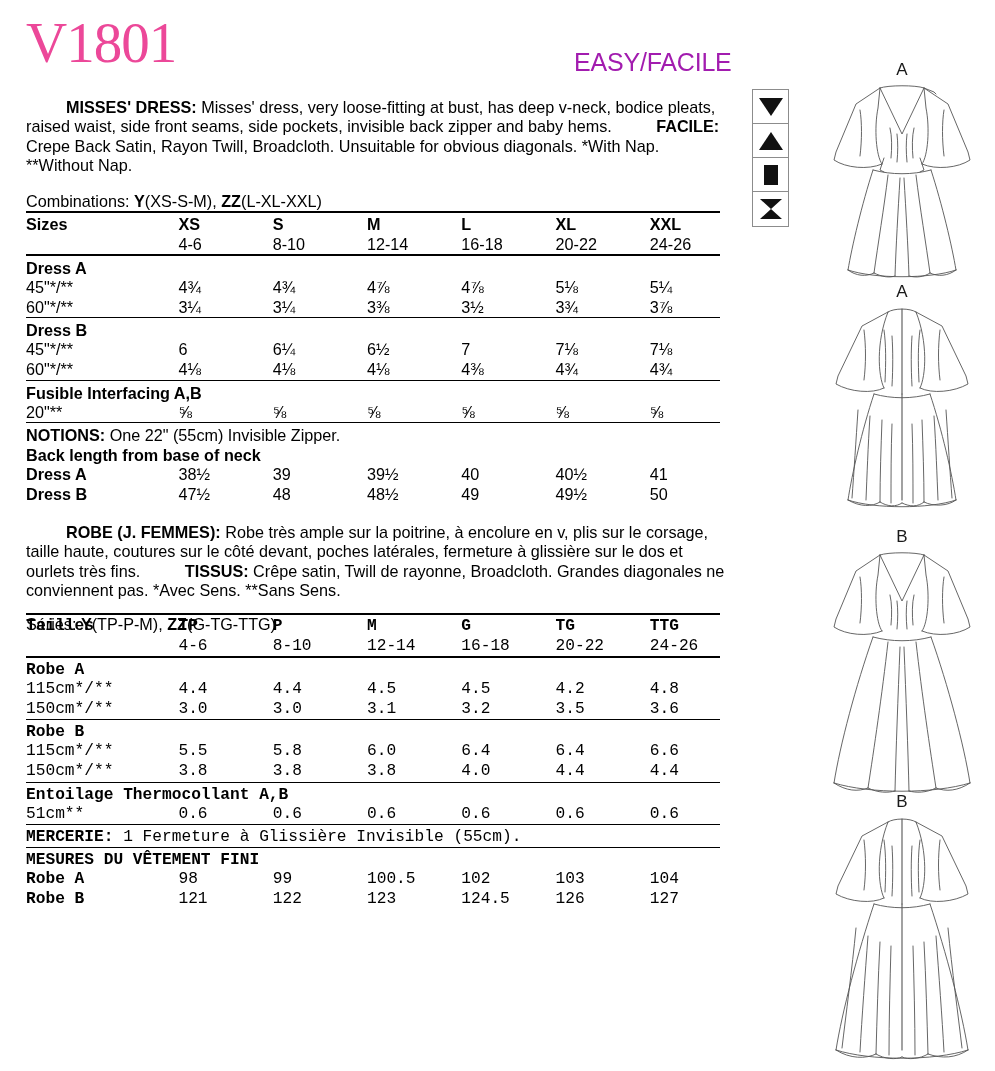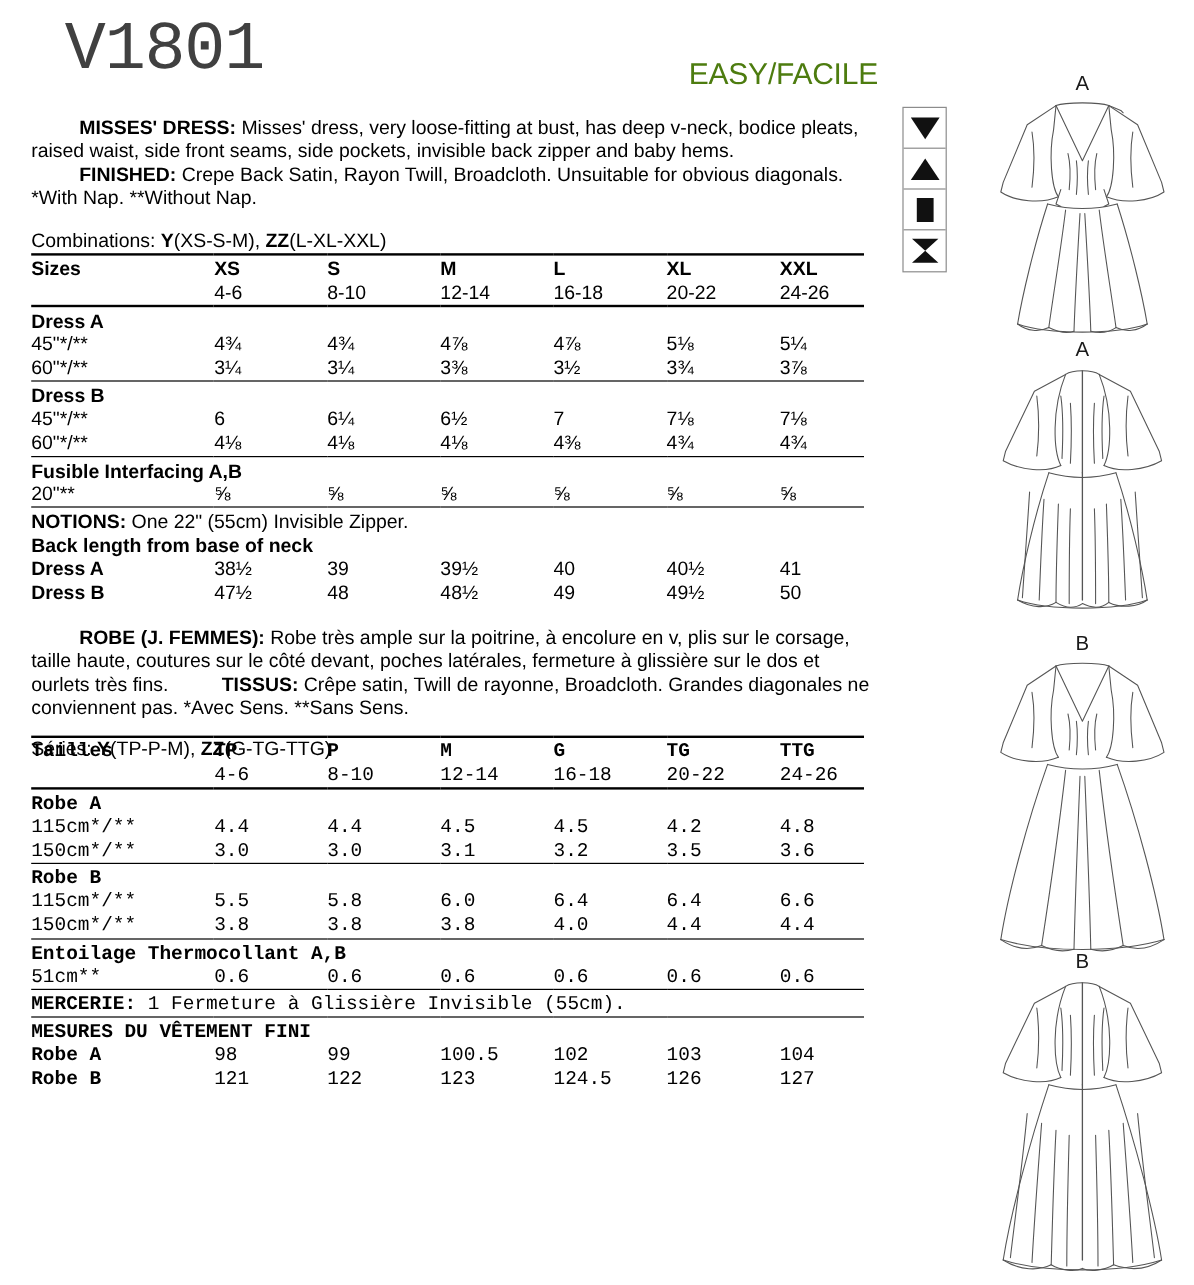--- a/index.html
+++ b/index.html
@@ -14,34 +14,33 @@
     font-family: "Liberation Sans", sans-serif;
     color: #000000;
     overflow: hidden;
   }
 
   
   #pattern-number {
     position: absolute;
     left: 26px;
     top: 12px;
-    font-family: Liberation Mono, monospace;
+    font-family: Liberation Serif, serif;
     font-size: 57px;
     line-height: 62px;
     letter-spacing: -1px;
-    color: #404040;
-    margin-left: 28px;
+    color: #ec4899;
   }
   #difficulty {
     position: absolute;
     left: 574px;
     top: 48px;
     font-size: 25px;
     letter-spacing: -0.2px;
-    color: #4d7c0f;
+    color: #a21caf;
   }
 
   
   .desc {
     position: absolute;
     left: 26px;
     width: 700px;
     font-size: 16.2px;
     line-height: 19.3px;
     text-align: left;
@@ -150,21 +149,21 @@
   #lbl-b1 { left: 812px; top: 527px; }
   #lbl-b2 { left: 812px; top: 792px; }
 </style>
 </head>
 <body>
 
 <div id="pattern-number">V1801</div>
 <div id="difficulty">EASY/FACILE</div>
 
 <div class="desc" id="desc-en">
-  <b>MISSES' DRESS:</b><span> Misses' dress, very loose-fitting at bust, has deep v-neck, bodice pleats, raised waist, side front seams, side pockets, invisible back zipper and baby hems. </span><b>FINISHED:</b><span> Crepe Back Satin, Rayon Twill, Broadcloth. Unsuitable for obvious diagonals. *With Nap. **Without Nap.</span>
+  <b>MISSES' DRESS:</b><span> Misses' dress, very loose-fitting at bust, has deep v-neck, bodice pleats, raised waist, side front seams, side pockets, invisible back zipper and baby hems. </span><b>FACILE:</b><span> Crepe Back Satin, Rayon Twill, Broadcloth. Unsuitable for obvious diagonals. *With Nap. **Without Nap.</span>
 </div>
 
 <div id="fabric-key">
   <div class="fabric-cell">
     <svg width="26" height="20" viewBox="0 0 26 20">
         <polygon points="1,1 25,1 13,19" fill="#111"></polygon>
       </svg>
   </div>
   <div class="fabric-cell">
     <svg width="26" height="20" viewBox="0 0 26 20">

